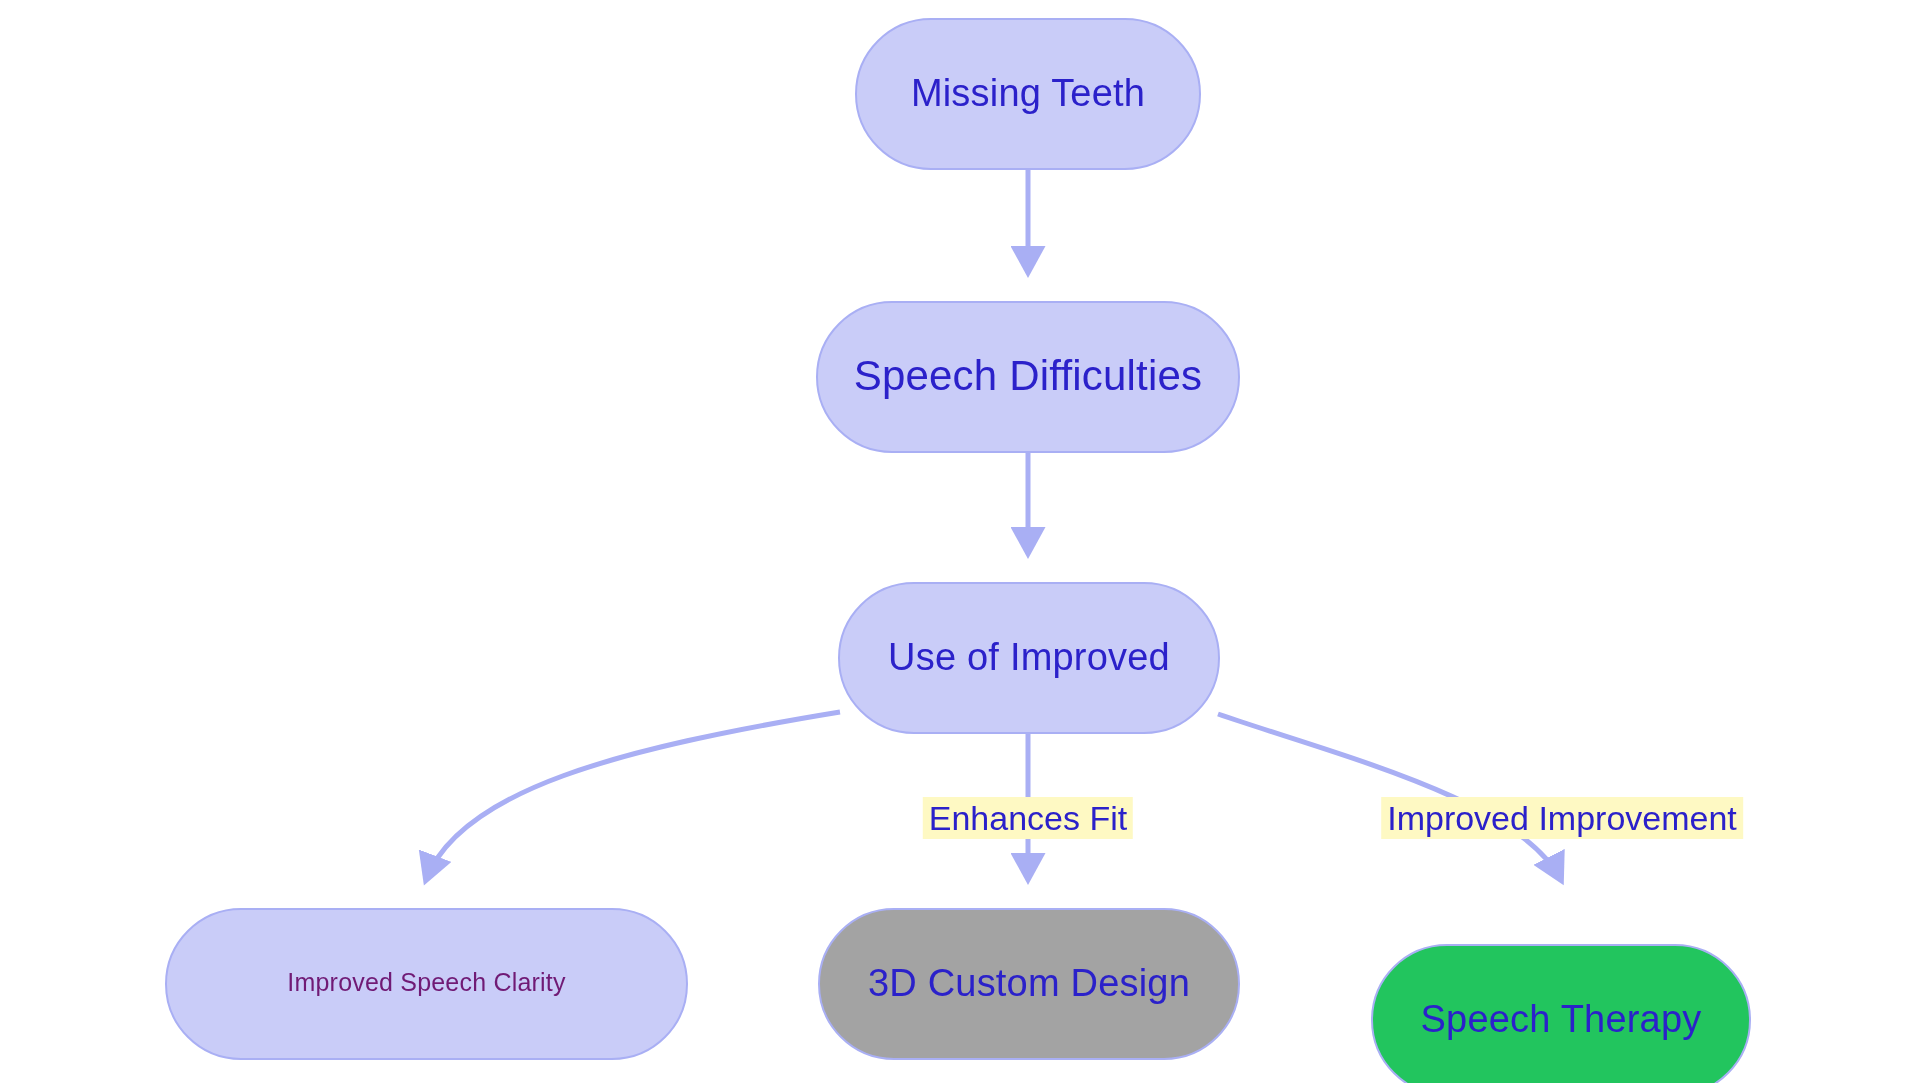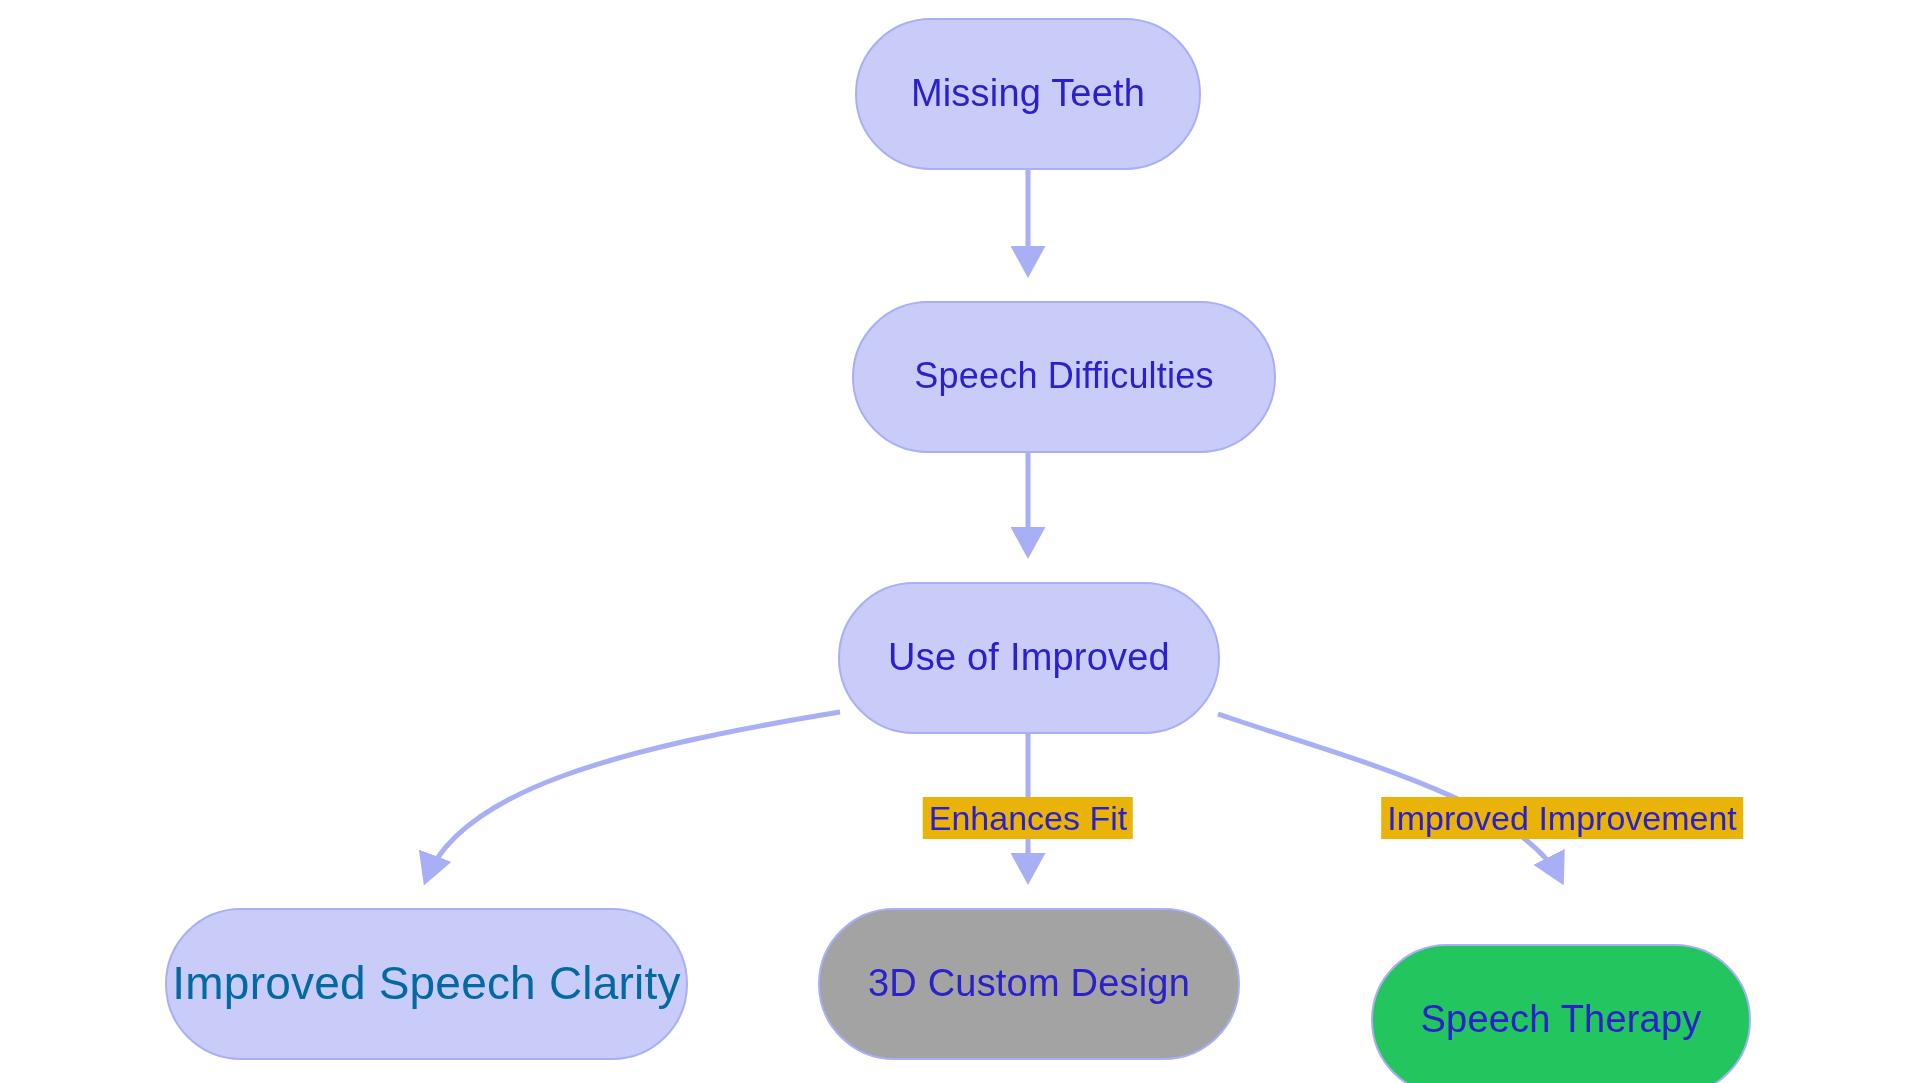--- a/index.html
+++ b/index.html
@@ -39,21 +39,21 @@
     white-space: nowrap;
     letter-spacing: 0.2px;
   }
   .node-label {
     display: block;
     line-height: 1;
     padding-bottom: 3px;
   }
   .edge-label {
     position: absolute;
-    background: #eab308;
+    background: #fef9c3;
     color: #2b21ca;
     white-space: nowrap;
     line-height: 1;
     padding: 4px 6px;
     transform: translate(-50%, -50%);
     text-align: center;
   }
 </style>
 </head>
 <body style="background: rgb(255, 255, 255);">
@@ -75,29 +75,29 @@
 
     <path class="edge-path" fill="none" stroke="#a9aff4" stroke-width="5" marker-end="url(#arrowhead)" d="M 1028 734 L 1028 879"></path>
 
     <path class="edge-path" fill="none" stroke="#a9aff4" stroke-width="5" marker-end="url(#arrowhead)" d="M 1218 714 C 1340 756 1520 800 1561 880"></path>
   </svg>
 
   <div class="node" id="node-0" style="left: 855px; top: 18px; width: 346px; height: 152px; font-size: 38px; background: rgb(201, 204, 248); border-color: rgb(169, 175, 244); color: rgb(43, 33, 202);">
     <span class="node-label">Missing Teeth</span>
   </div>
 
-  <div class="node" id="node-1" style="left: 852px; top: 301px; width: 424px; height: 152px; font-size: 36px; background: rgb(201, 204, 248); border-color: rgb(169, 175, 244); color: rgb(43, 33, 202);">
+  <div class="node" id="node-1" style="left: 816px; top: 301px; width: 424px; height: 152px; font-size: 42px; background: rgb(201, 204, 248); border-color: rgb(169, 175, 244); color: rgb(43, 33, 202);">
     <span class="node-label">Speech Difficulties</span>
   </div>
 
   <div class="node" id="node-2" style="left: 838px; top: 582px; width: 382px; height: 152px; font-size: 38px; background: rgb(201, 204, 248); border-color: rgb(169, 175, 244); color: rgb(43, 33, 202);">
     <span class="node-label">Use of Improved</span>
   </div>
 
-  <div class="node" id="node-3" style="left: 165px; top: 908px; width: 523px; height: 152px; font-size: 46px; background: rgb(201, 204, 248); border-color: rgb(169, 175, 244); color: #0369a1;">
+  <div class="node" id="node-3" style="left: 165px; top: 908px; width: 523px; height: 152px; font-size: 25px; background: rgb(201, 204, 248); border-color: rgb(169, 175, 244); color: #701a75;">
     <span class="node-label">Improved Speech Clarity</span>
   </div>
 
   <div class="node" id="node-4" style="left: 818px; top: 908px; width: 422px; height: 152px; font-size: 38px; background: #a3a3a3; border-color: rgb(169, 175, 244); color: rgb(43, 33, 202);">
     <span class="node-label">3D Custom Design</span>
   </div>
 
   <div class="node" id="node-5" style="left: 1371px; top: 944px; width: 380px; height: 152px; font-size: 38px; background: #22c55e; border-color: rgb(169, 175, 244); color: rgb(43, 33, 202);">
     <span class="node-label">Speech Therapy</span>
   </div>

